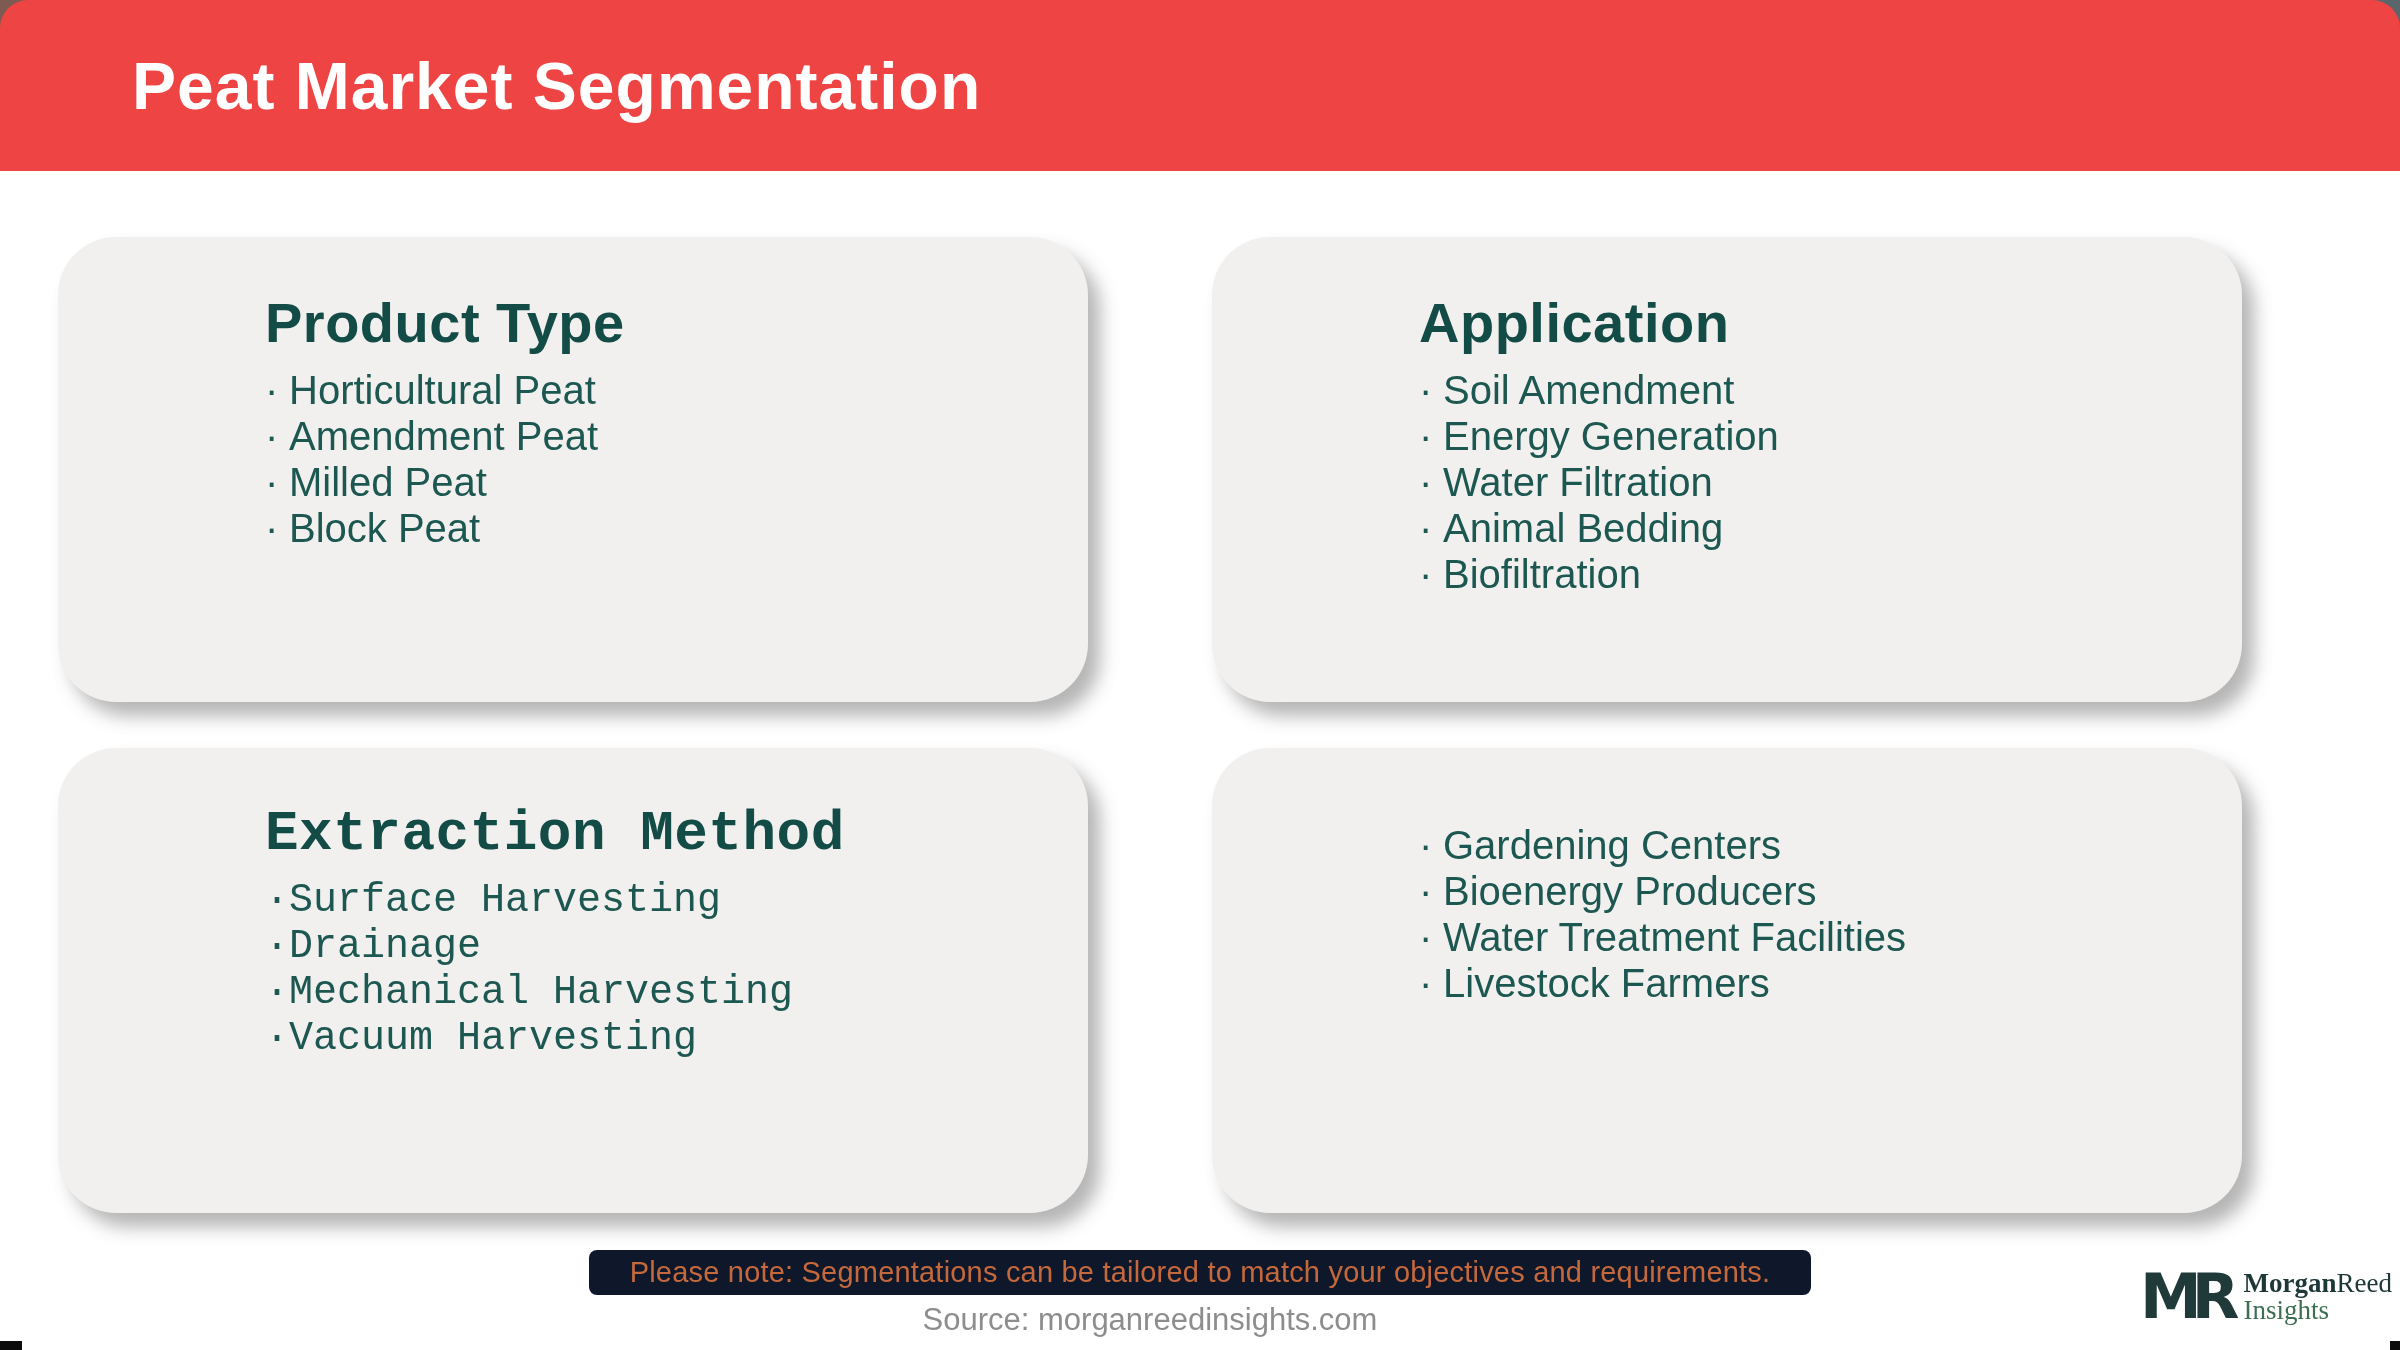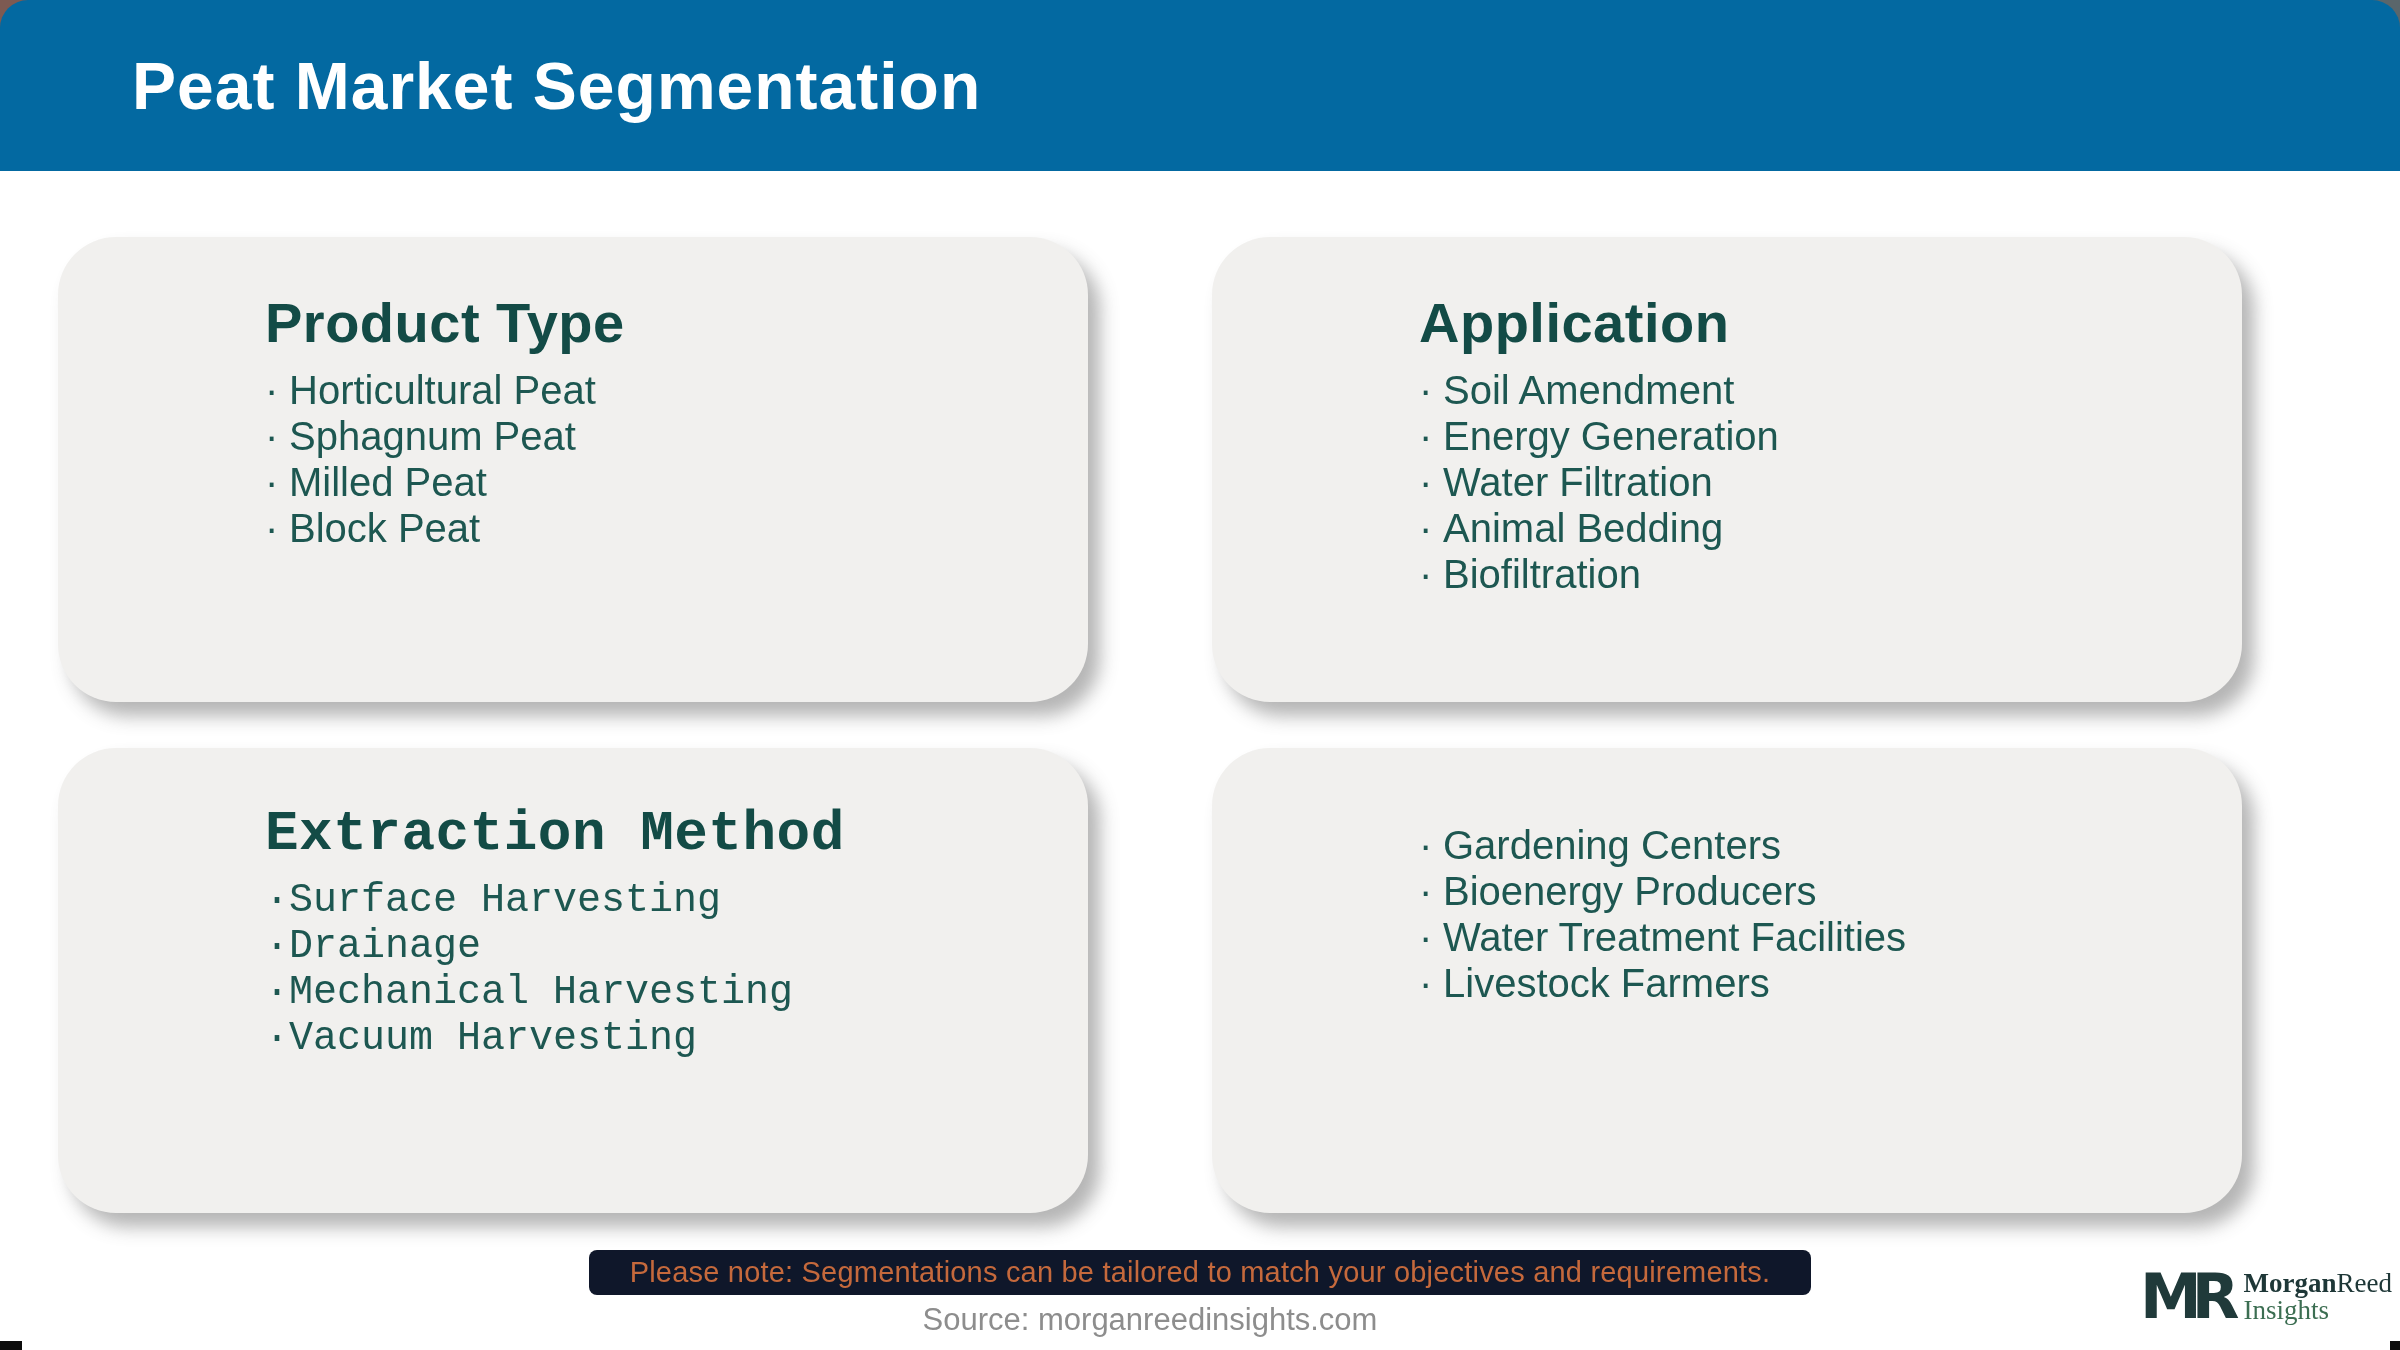--- a/index.html
+++ b/index.html
@@ -7,21 +7,21 @@
     width:2400px;height:1350px;position:relative;overflow:hidden;
     background:#ffffff;font-family:"Liberation Sans",sans-serif;
   }
   
   .corner-backer{position:absolute;width:34px;height:34px;z-index:0;}
   .corner-backer.tl{left:0;top:0;background:#7d5a52;}
   .corner-backer.tr{right:0;top:0;background:#5a666b;}
   
   .header{
     position:absolute;left:0;top:0;width:2400px;height:171px;
-    background:#0369a1;z-index:1;
+    background:#ef4444;z-index:1;
     border-top-left-radius:28px;border-top-right-radius:28px;
     display:flex;align-items:center;
   }
   .header .title{
     margin-left:132px;color:#ffffff;font-size:66px;font-weight:bold;
     letter-spacing:1px;
   }
   
   .card{
     position:absolute;width:1030px;height:465px;
@@ -85,21 +85,21 @@
 
 <div class="header">
   <div class="title">Peat Market Segmentation</div>
 </div>
 
 <div class="card tl">
   <div class="card-title">Product Type</div>
   <div class="items">
 
   <div class="item"><span class="dot">·</span><span>Horticultural Peat</span></div>
-      <div class="item"><span class="dot">·</span><span>Sphagnum Peat</span></div>
+      <div class="item"><span class="dot">·</span><span>Amendment Peat</span></div>
       <div class="item"><span class="dot">·</span><span>Milled Peat</span></div>
       <div class="item"><span class="dot">·</span><span>Block Peat</span></div>
     </div>
 </div>
 
 <div class="card tr">
   <div class="card-title">Application</div>
   <div class="items">
 
   <div class="item"><span class="dot">·</span><span>Soil Amendment</span></div>

